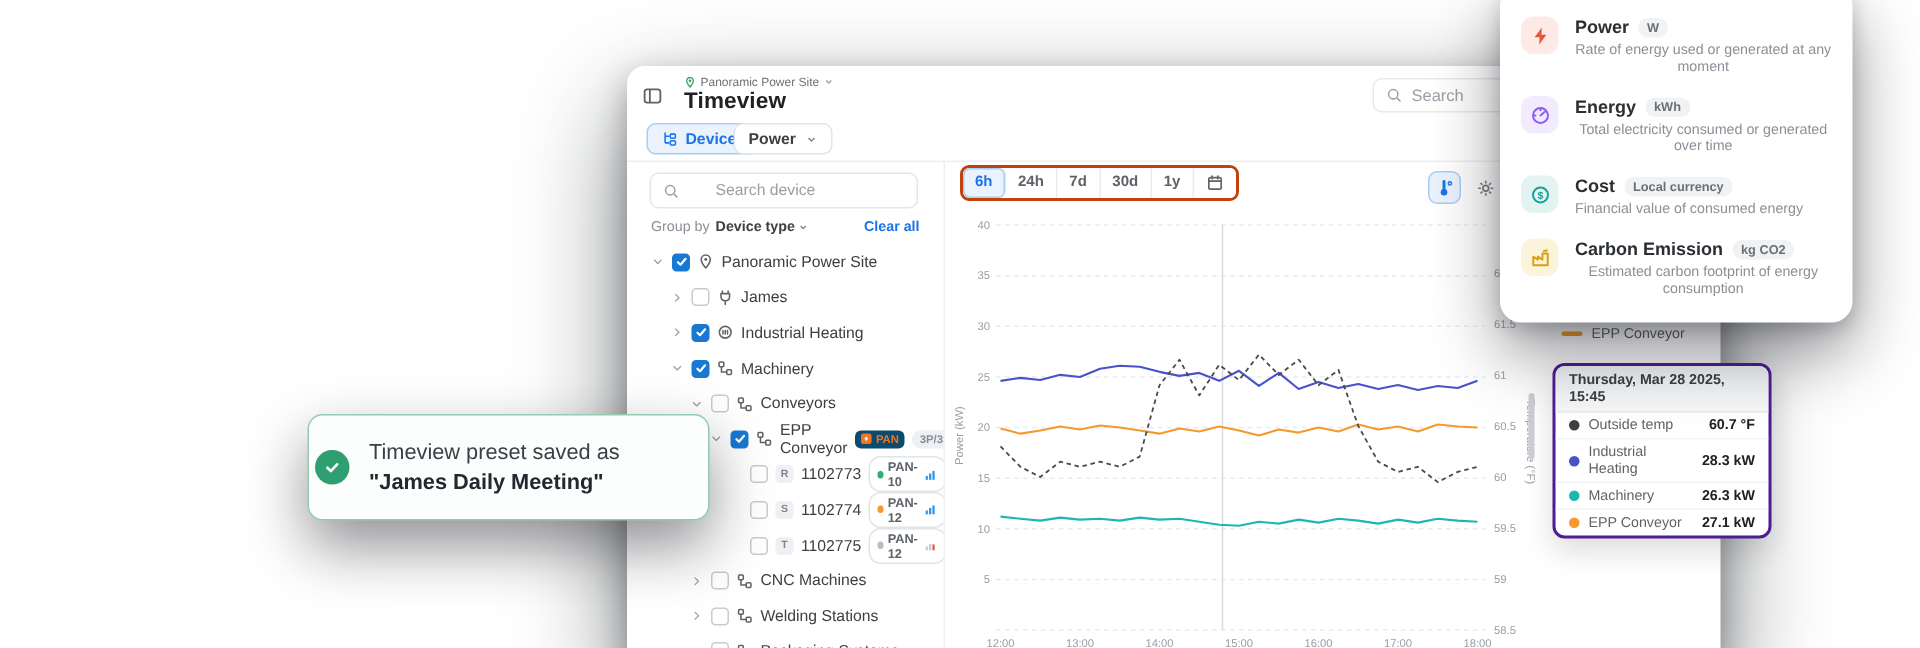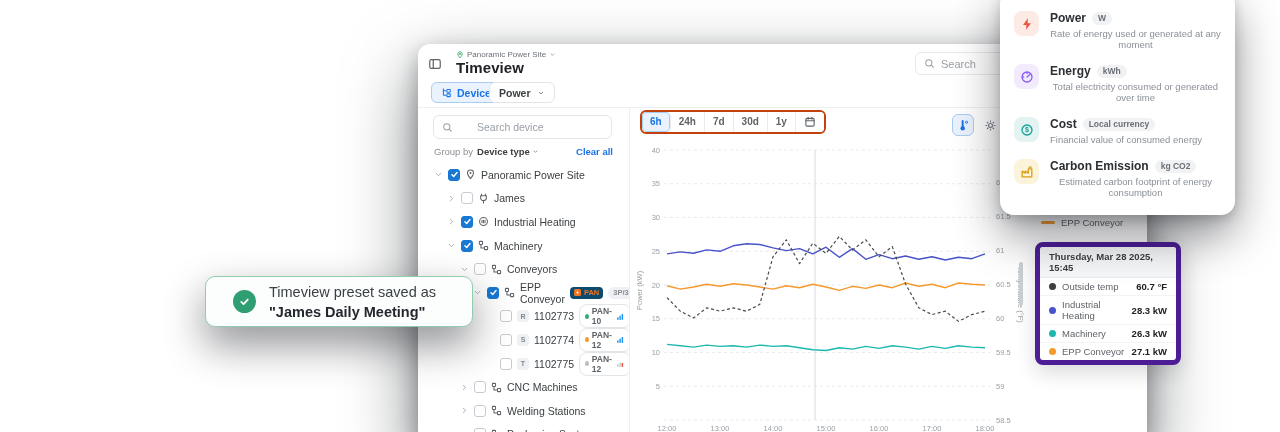--- a/index.html
+++ b/index.html
@@ -54,38 +54,38 @@
   .seg{position:absolute;left:10px;top:2px;display:flex;border:2px solid #c2410c;border-radius:6px;overflow:hidden;background:#fff;}
   .seg .sbtn{padding:4px 8px;font-size:10px;font-weight:600;color:#5f6368;border-right:1px solid #e9ebee;background:#fff;}
   .seg .sbtn:last-child{border-right:none;}
   .seg .sbtn.active{background:#eaf3fd;color:#1a73e8;box-shadow:inset 0 0 0 1px #a8cdf2;border-radius:5px;}
   .icon-btn{position:absolute;top:6px;width:22px;height:22px;border-radius:6px;display:flex;align-items:center;justify-content:center;}
   .icon-btn.temp{left:322px;border:1px solid #a8cdf2;background:#eaf3fd;color:#1a73e8;}
   .icon-btn.gear{left:349px;color:#7a8087;}
   .plot{position:absolute;left:4px;top:36px;width:390px;height:290px;}
   .scrollthumb{position:absolute;right:2px;top:154px;width:4px;height:44px;border-radius:2px;background:#ccd0d5;}
   
-  .tip{position:absolute;left:405px;top:134px;width:146px;background:#fff;border:5px solid #4c1d95;border-radius:8px;
+  .tip{position:absolute;left:405px;top:134px;width:146px;background:#fff;border:2px solid #4c1d95;border-radius:8px;
        box-shadow:0 8px 20px rgba(0,0,0,.14);overflow:hidden;z-index:5;}
   .tip .tip-hd{background:#f6f7f8;padding:4px 9px;font-size:9.5px;font-weight:700;color:#3c4043;border-bottom:1px solid #ececee;}
   .tip .tip-row{display:flex;align-items:center;gap:6px;padding:3px 9px;border-bottom:1px solid #f2f3f4;}
   .tip .tip-row:last-child{border-bottom:none;}
   .tip .tdot{width:7px;height:7px;border-radius:50%;flex:0 0 auto;}
   .tip .tlabel{font-size:9.5px;color:#5f6368;flex:1;}
   .tip .tvalue{font-size:9.5px;font-weight:700;color:#202124;}
   
   .legendpane{position:absolute;right:0;top:64px;width:122px;bottom:0;}
   .legend{position:absolute;left:16px;top:58px;display:flex;flex-direction:column;gap:6px;}
   .litem{display:flex;align-items:center;gap:6px;}
   .ldash{width:14px;height:2.5px;border-radius:2px;}
   .llabel{font-size:9.5px;color:#5f6368;}
   
-  .toast{position:absolute;left:205px;top:276px;width:268px;height:51px;background:#fcfefd;border:1px solid #93cbaf;
+  .toast{position:absolute;left:205px;top:276px;width:268px;height:71px;background:#fcfefd;border:1px solid #93cbaf;
          border-radius:10px;box-shadow:0 18px 40px rgba(10,14,20,.45);display:flex;align-items:center;gap:13px;
-         padding:0 27px;z-index:50;}
+         padding:0 4px;z-index:50;}
   .toast .tick{width:23px;height:23px;border-radius:50%;background:#2f9e70;color:#fff;display:flex;align-items:center;justify-content:center;flex:0 0 auto;}
   .toast .ttext{font-size:14.5px;color:#3a3f45;line-height:1.38;}
   .toast .ttext b{color:#23282e;}
   
   .pop{position:absolute;left:1000px;top:-10px;width:235px;background:#fff;border-radius:14px;z-index:40;
        box-shadow:0 20px 45px rgba(10,14,20,.45),0 4px 12px rgba(10,14,20,.18);padding:14px 0 10px;}
   .prow{display:flex;gap:11px;padding:7px 14px;}
   .pic{width:25px;height:25px;border-radius:8px;display:flex;align-items:center;justify-content:center;flex:0 0 auto;}
   .ptitle{font-size:12px;font-weight:600;color:#2b2f33;display:flex;align-items:center;gap:6px;}
   .pbadge{background:#f1f2f3;border-radius:7px;padding:1.5px 6px;font-size:8.5px;font-weight:700;color:#6b7076;}

